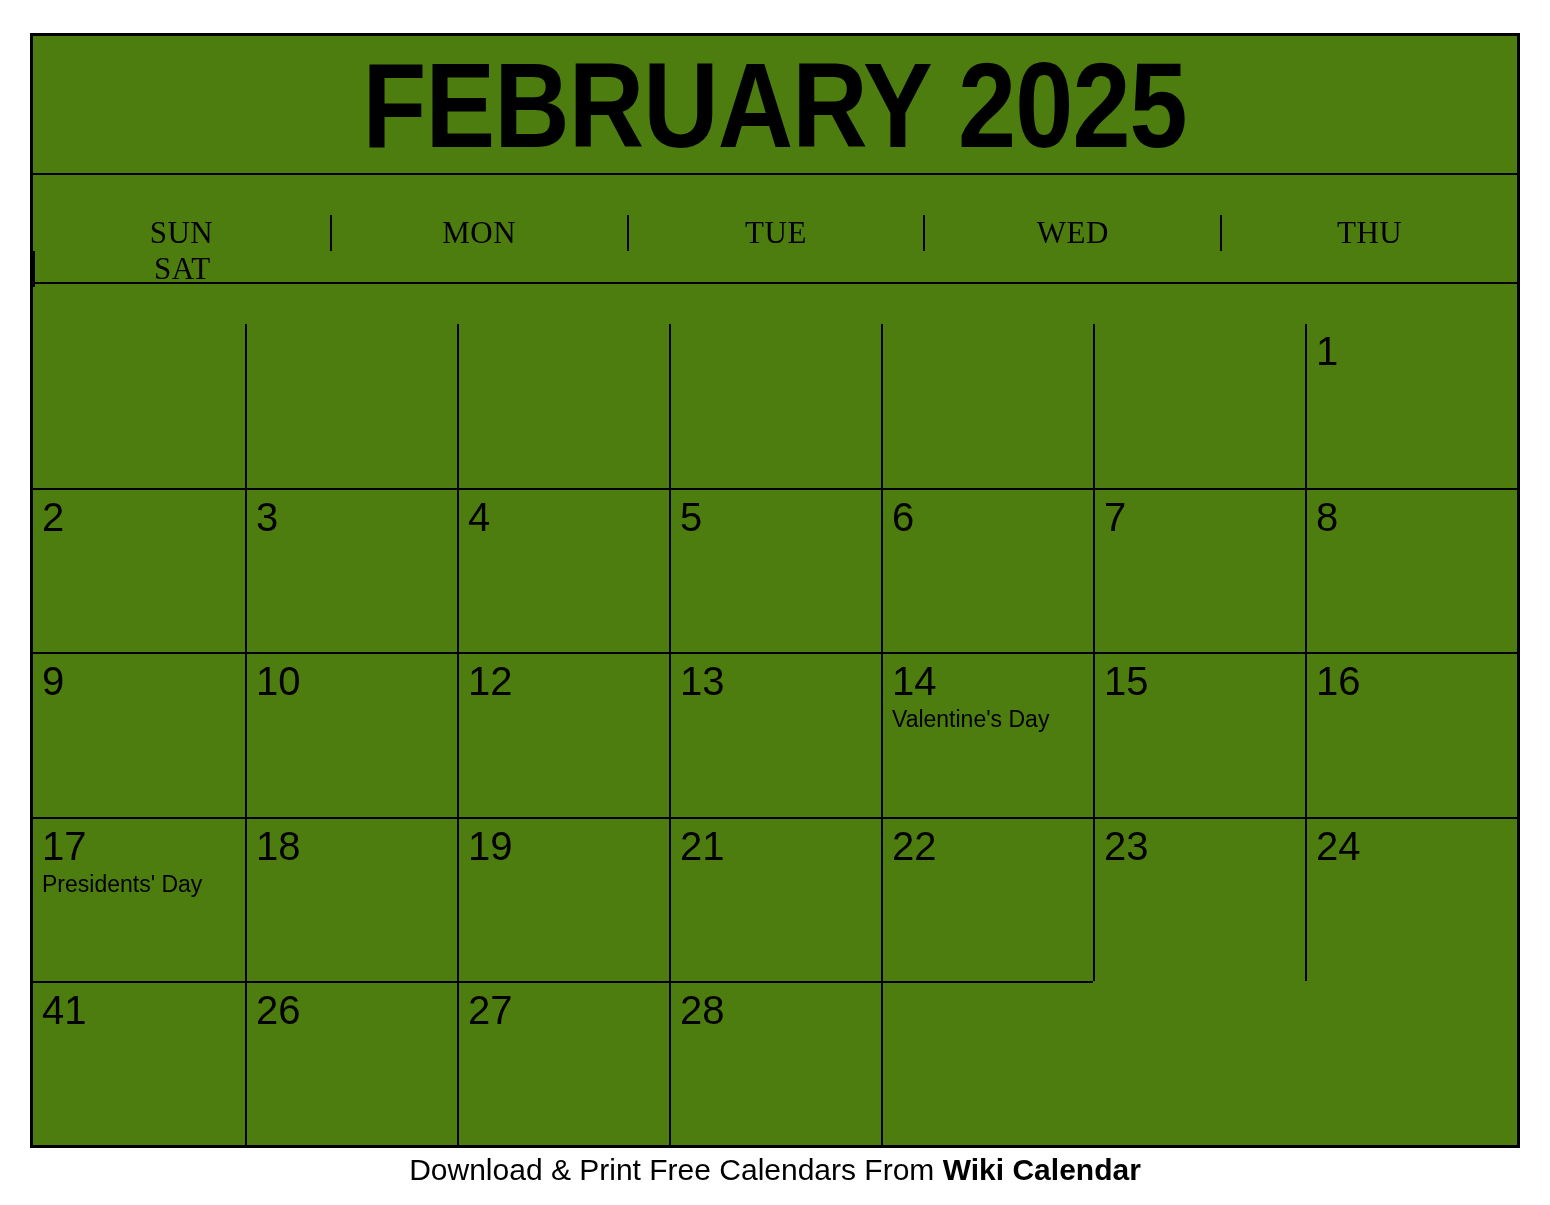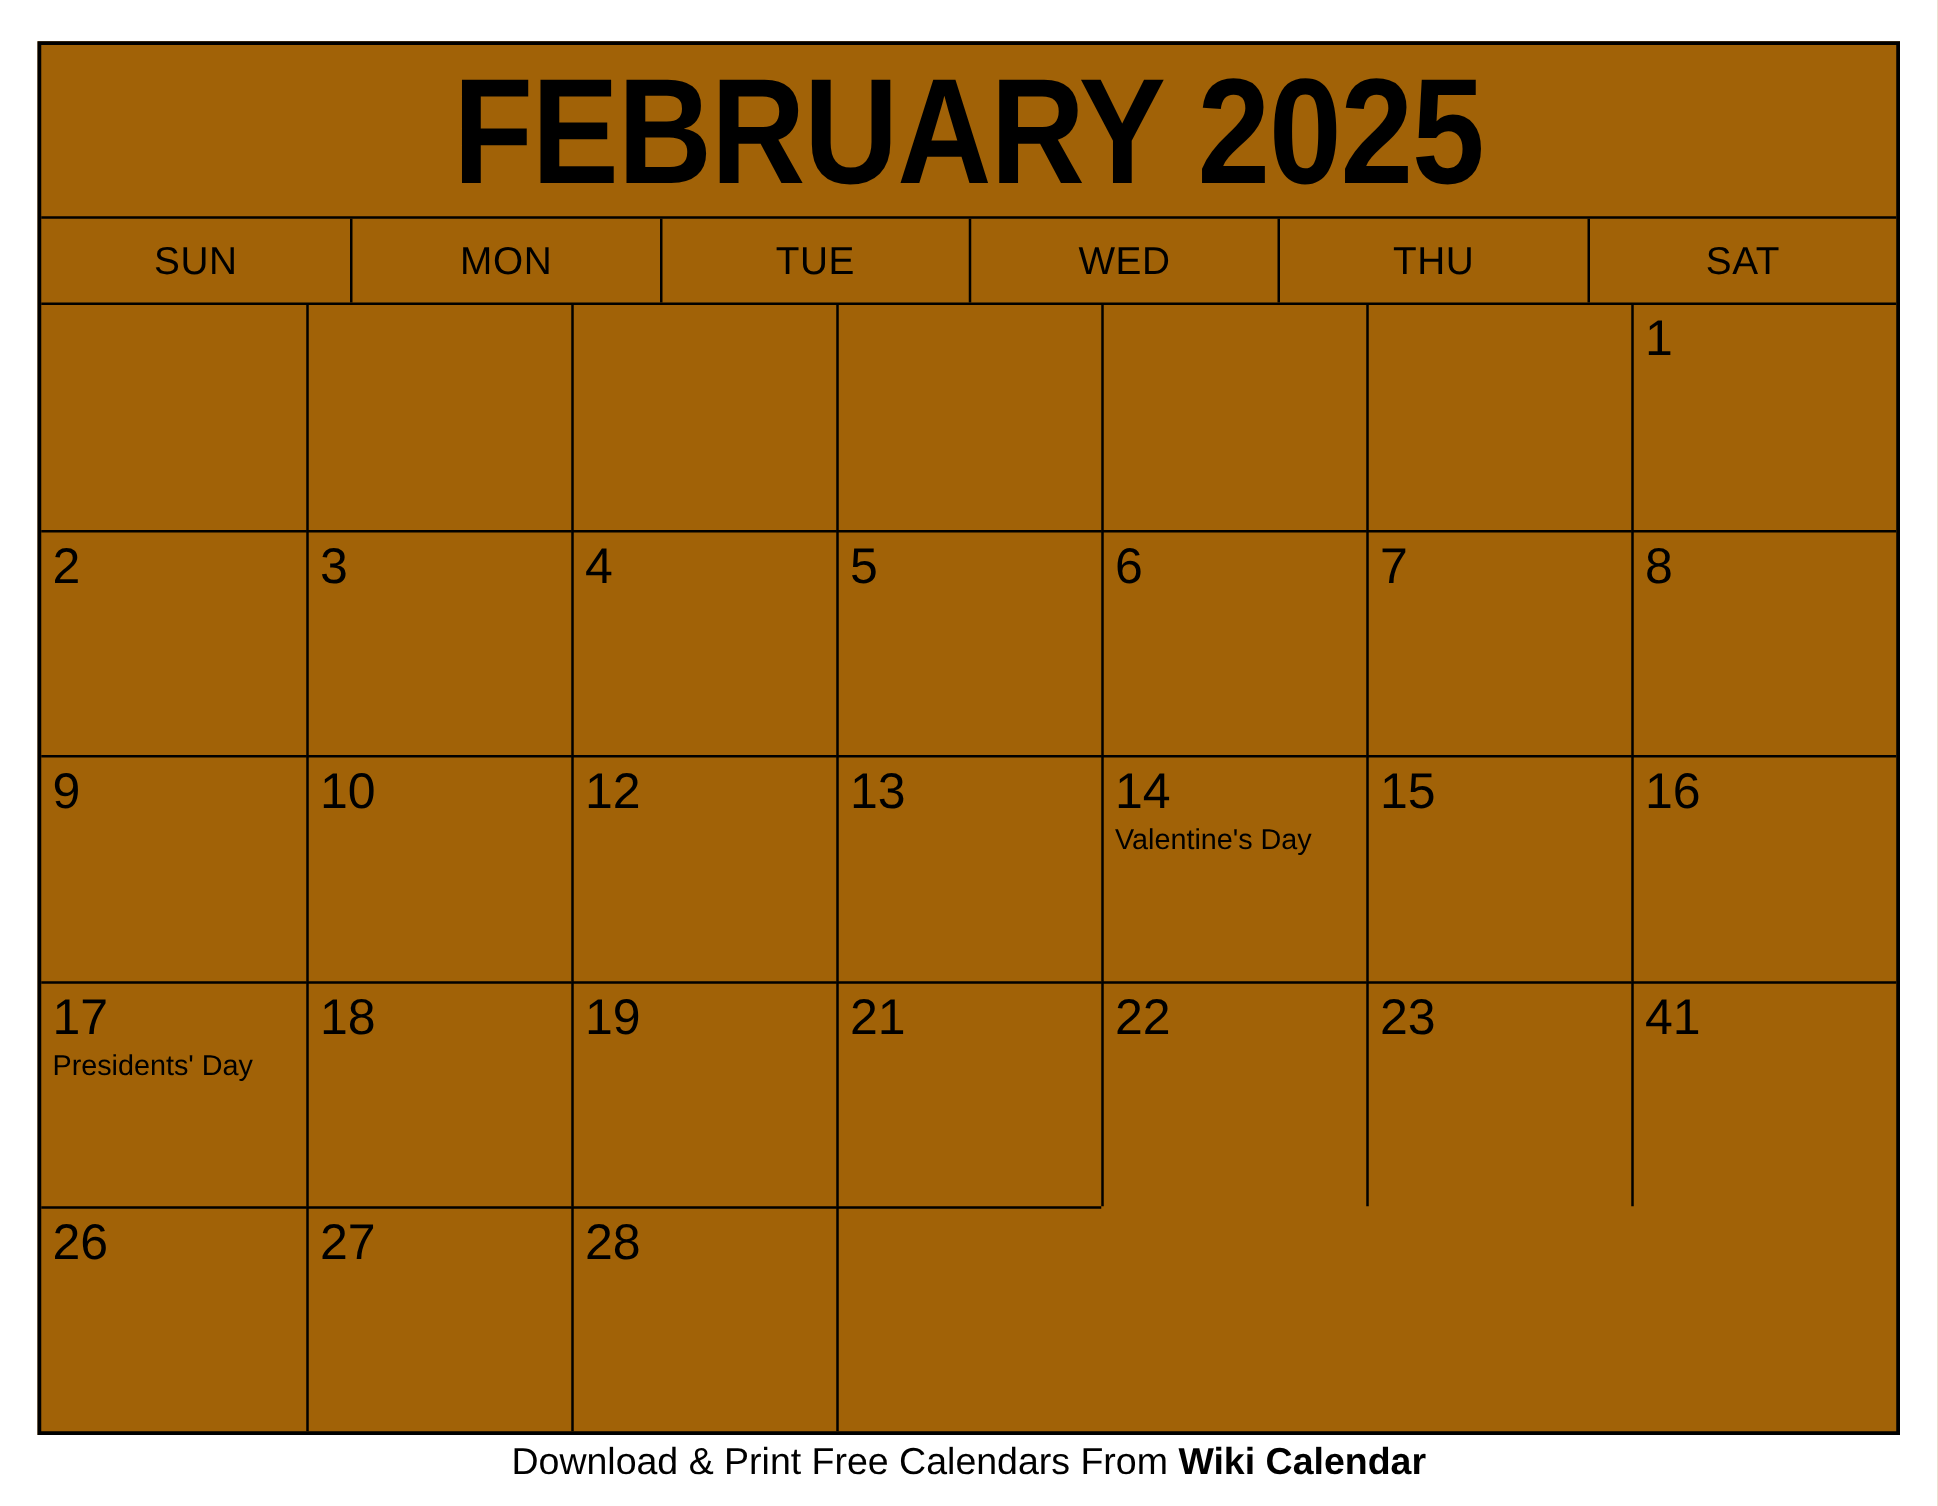--- a/index.html
+++ b/index.html
@@ -15,21 +15,22 @@
     background: #ffffff;
     overflow: hidden;
   }
   .calendar {
     position: absolute;
     left: 30px; top: 33px;
     width: 1490px; height: 1115px;
     border: 3px solid #000000;
     display: flex;
     flex-direction: column;
-    background: #a16207;
+    background: #4d7c0f;
+    gap: 40px;
   }
   .title-bar {
     height: 139px;
     flex: 0 0 139px;
     border-bottom: 2px solid #000000;
     display: flex;
     align-items: center;
     justify-content: center;
     overflow: hidden;
   }
@@ -40,22 +41,23 @@
     white-space: nowrap;
     display: inline-block;
     transform: scaleX(0.87);
     transform-origin: center center;
     letter-spacing: -1px;
   }
   .header-row {
     flex: 0 0 69px;
     height: 69px;
     display: grid;
-    grid-template-columns: repeat(6, 1fr);
+    grid-template-columns: repeat(5, 1fr);
     border-bottom: 2px solid #000000;
+    font-family: Liberation Serif, serif;
   }
   .header-cell {
     display: flex;
     align-items: center;
     justify-content: center;
     font-size: 31px;
     letter-spacing: 0.5px;
   }
   .header-cell:not(:first-child) { border-left: 2px solid #000000; }
   .grid {
@@ -190,20 +192,23 @@
         <div class="cell">
           <div class="day-number">21</div>
         </div>
         <div class="cell">
           <div class="day-number">22</div>
         </div>
         <div class="cell">
           <div class="day-number">23</div>
         </div>
         <div class="cell">
+          <div class="day-number">24</div>
+        </div>
+        <div class="cell">
           <div class="day-number">41</div>
         </div>
         <div class="cell">
           <div class="day-number">26</div>
         </div>
         <div class="cell">
           <div class="day-number">27</div>
         </div>
         <div class="cell">
           <div class="day-number">28</div>

